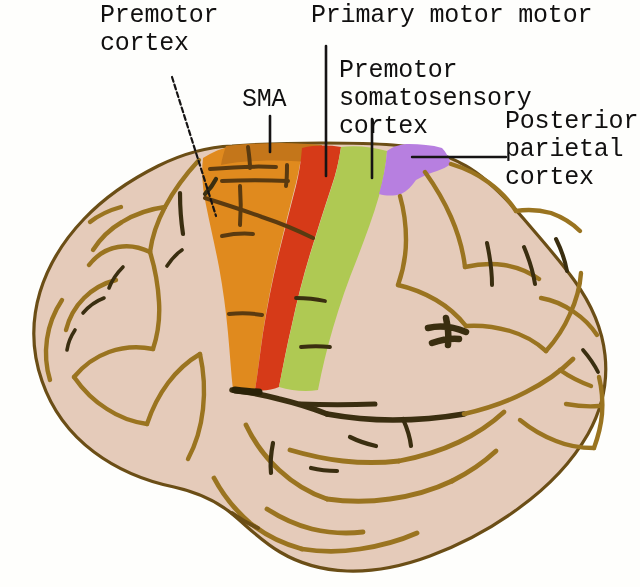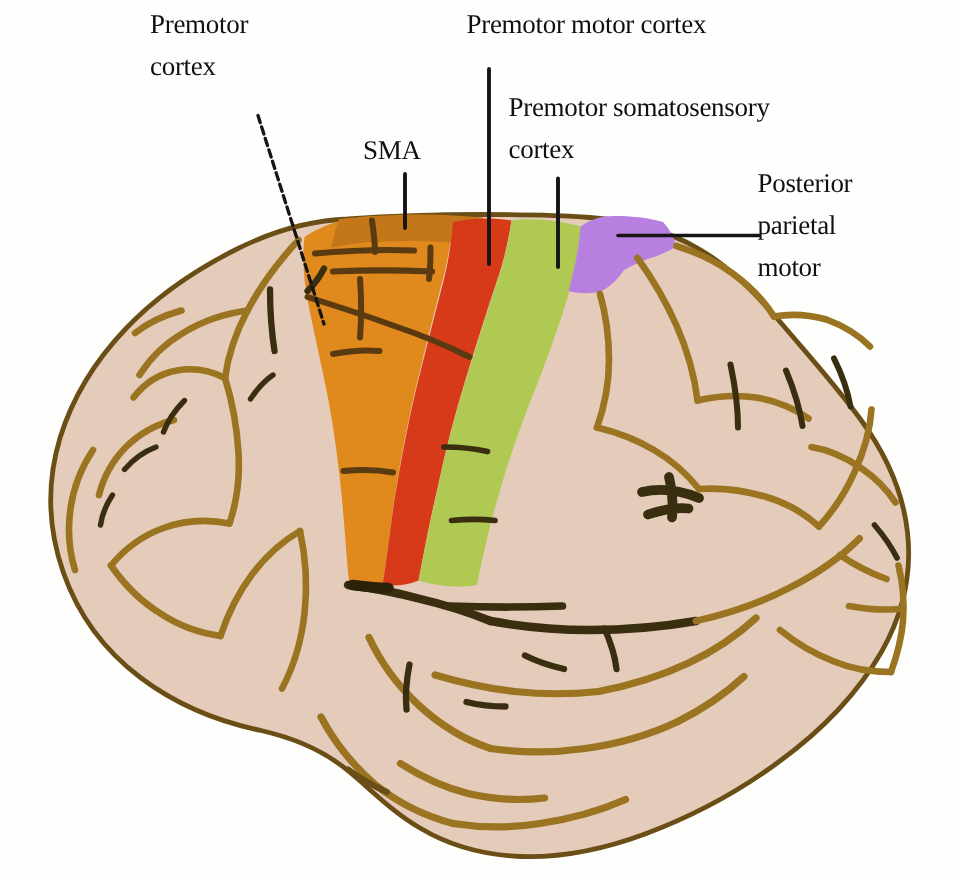--- a/index.html
+++ b/index.html
@@ -7,22 +7,22 @@
     width:640px;height:587px;
     background:#fefefc;
     font-family:"Liberation Sans", sans-serif;
     overflow:hidden;position:relative;
   }
   #stage{position:absolute;inset:0;width:640px;height:587px;}
   #stage svg{display:block;width:640px;height:587px;}
   .lbl{
     position:absolute;
     color:#111010;
-    font-family:Liberation Serif, serif;
-    font-size:18px;
+    font-family:Liberation Mono, monospace;
+    font-size:25px;
     line-height:28px;
     letter-spacing:-0.2px;
     white-space:pre-line;
     -webkit-font-smoothing:antialiased;
   }
   #lbl-premotor{left:100px;top:2px;}
   #lbl-sma{left:242px;top:86px;}
   #lbl-primary-motor{left:311px;top:2px;}
   #lbl-somato{left:339px;top:57px;}
   #lbl-posterior{left:505px;top:108px;}
@@ -230,20 +230,20 @@
       <path stroke-width="2.4" d="M412,157 L506,157"></path>
     </g>
   </svg>
 </div>
 
 <div class="lbl" id="lbl-premotor">Premotor
 cortex</div>
 
 <div class="lbl" id="lbl-sma">SMA</div>
 
-<div class="lbl" id="lbl-primary-motor">Premotor motor cortex</div>
+<div class="lbl" id="lbl-primary-motor">Primary motor motor</div>
 
 <div class="lbl" id="lbl-somato">Premotor somatosensory
 cortex</div>
 
 <div class="lbl" id="lbl-posterior">Posterior
 parietal
-motor</div>
+cortex</div>
 
 </body></html>

